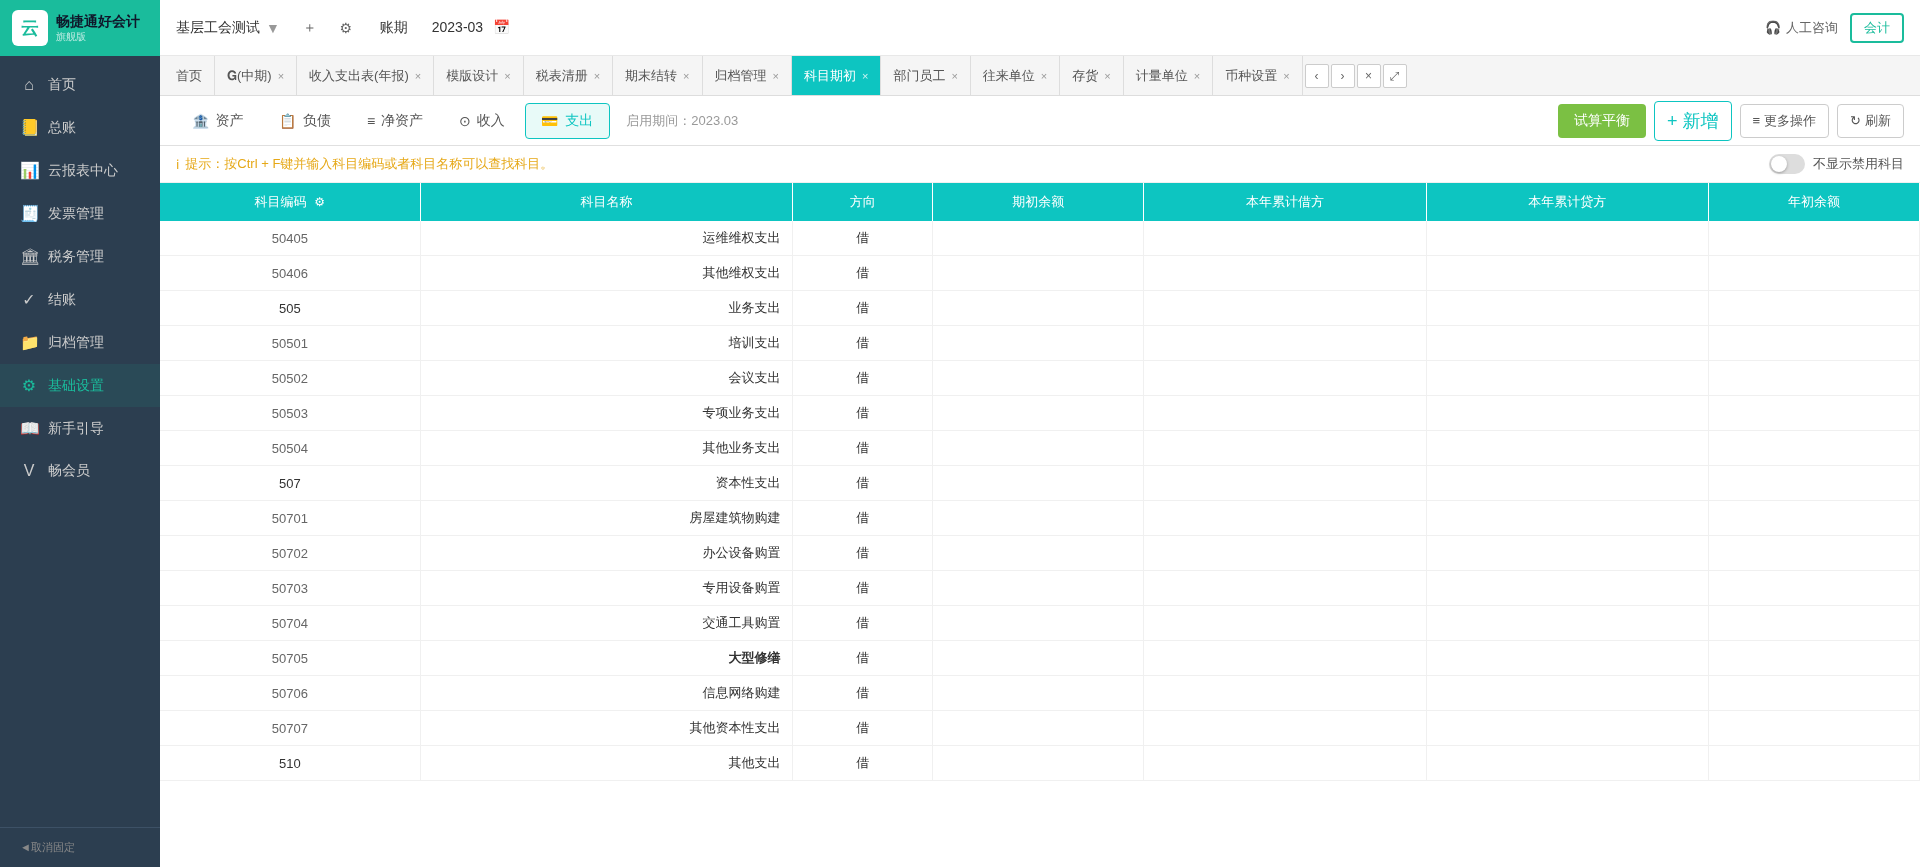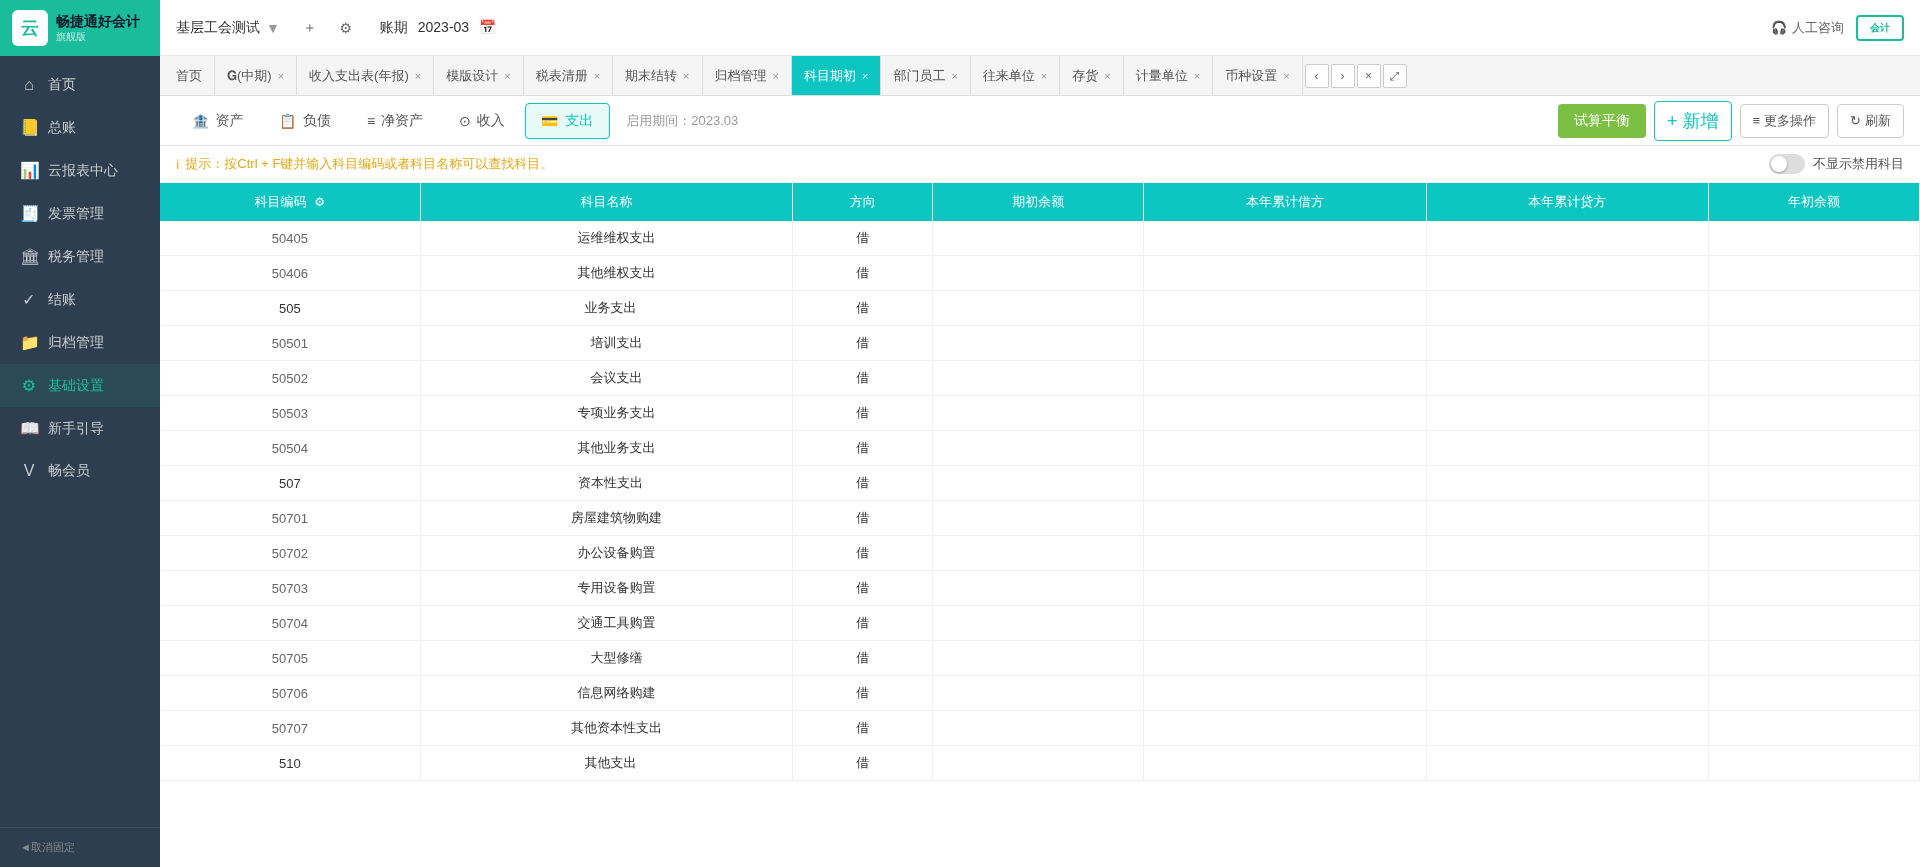--- a/index.html
+++ b/index.html
@@ -21,21 +21,21 @@
     .main { flex: 1; display: flex; flex-direction: column; height: 867px; overflow: hidden; }
 
     
     .topbar { background: white; height: 56px; display: flex; align-items: center; padding: 0 16px; border-bottom: 1px solid #e8e8e8; gap: 12px; }
     .topbar-project { display: flex; align-items: center; gap: 6px; font-size: 14px; color: #333; font-weight: 500; }
     .topbar-actions { display: flex; align-items: center; gap: 8px; margin-left: 4px; }
     .topbar-icon-btn { width: 28px; height: 28px; display: flex; align-items: center; justify-content: center; cursor: pointer; color: #666; font-size: 14px; }
     .topbar-period { font-size: 14px; color: #333; margin-left: 8px; }
     .topbar-right { margin-left: auto; display: flex; align-items: center; gap: 12px; }
     .topbar-help { display: flex; align-items: center; gap: 4px; color: #666; font-size: 13px; cursor: pointer; }
-    .topbar-user-btn { border: 2px solid #1abc9c; color: #1abc9c; background: white; padding: 4px 12px; border-radius: 4px; font-size: 10px; cursor: pointer; font-weight: bold; }
+    .topbar-user-btn { border: 2px solid #1abc9c; color: #1abc9c; background: white; padding: 4px 12px; border-radius: 4px; font-size: 13px; cursor: pointer; font-weight: normal; }
 
     
     .tabbar { background: #f5f5f5; border-bottom: 1px solid #ddd; display: flex; align-items: center; height: 40px; overflow: hidden; padding: 0 4px; }
     .tab { display: flex; align-items: center; gap: 4px; padding: 0 12px; height: 40px; font-size: 13px; color: #555; cursor: pointer; white-space: nowrap; border-right: 1px solid #ddd; }
     .tab.active { background: #0dc5c1; color: white; }
     .tab-close { font-size: 11px; color: #999; margin-left: 2px; }
     .tab.active .tab-close { color: rgba(255,255,255,0.8); }
     .tabbar-nav { display: flex; align-items: center; gap: 2px; margin-left: 2px; }
     .tabbar-nav-btn { width: 24px; height: 24px; display: flex; align-items: center; justify-content: center; cursor: pointer; color: #666; font-size: 12px; border: 1px solid #ccc; background: white; border-radius: 2px; }
 
@@ -58,21 +58,21 @@
     .toggle-knob { width: 16px; height: 16px; background: white; border-radius: 50%; position: absolute; top: 2px; left: 2px; box-shadow: 0 1px 3px rgba(0,0,0,0.3); }
 
     
     .table-container { flex: 1; overflow-y: auto; background: white; }
     .data-table { width: 100%; border-collapse: collapse; }
     .data-table thead th { background: #0dc5c1; color: white; padding: 10px 12px; text-align: center; font-size: 13px; font-weight: 500; position: sticky; top: 0; z-index: 10; border-right: 1px solid rgba(255,255,255,0.2); white-space: nowrap; }
     .data-table thead th:first-child { border-left: none; }
     .data-table tbody tr { border-bottom: 1px solid #f0f0f0; }
     .data-table tbody td { padding: 8px 12px; color: #333; font-size: 13px; text-align: center; border-right: 1px solid #f0f0f0; }
     .data-table tbody td:nth-child(1) { text-align: center; }
-    .data-table tbody td:nth-child(2) { text-align: center; padding-left: 20px; }
+    .data-table tbody td:nth-child(2) { text-align: right; padding-left: 20px; }
     .data-table tbody tr.parent-row td { font-weight: 500; }
     .data-table tbody tr.child-row td:nth-child(1) { color: #666; }
 
     .gear-icon { display: inline-block; margin-left: 4px; font-size: 12px; cursor: pointer; }
 
     
     .table-container::-webkit-scrollbar { width: 8px; }
     .table-container::-webkit-scrollbar-track { background: #f1f1f1; }
     .table-container::-webkit-scrollbar-thumb { background: #ccc; border-radius: 4px; }
   </style>
@@ -140,21 +140,21 @@
     <div class="topbar-project">
       <span>基层工会测试</span>
       <span style="color:#999; cursor:pointer;">▼</span>
     </div>
     <div class="topbar-actions">
       <div class="topbar-icon-btn">＋</div>
       <div class="topbar-icon-btn">⚙</div>
     </div>
     <div class="topbar-period">
       <span>账期</span>
-      <span style="margin-left:6px;">2023-03</span>
+      <span style="margin-left:20px;">2023-03</span>
       <span style="margin-left:6px; color:#0dc5c1;">📅</span>
     </div>
     <div class="topbar-right">
       <div class="topbar-help">
         <span>🎧</span>
         <span>人工咨询</span>
       </div>
       <button class="topbar-user-btn">会计</button>
     </div>
   </div>
@@ -388,21 +388,21 @@
             <td>50704</td>
             <td style="padding-left: 32px;">交通工具购置</td>
             <td>借</td>
             <td></td>
             <td></td>
             <td></td>
             <td></td>
           </tr>
           <tr class="child-row">
             <td>50705</td>
-            <td style="padding-left: 32px;">大型修缮</td>
+            <td style="padding-left: 32px; font-weight: bold;">大型修缮</td>
             <td>借</td>
             <td></td>
             <td></td>
             <td></td>
             <td></td>
           </tr>
           <tr class="child-row">
             <td>50706</td>
             <td style="padding-left: 32px;">信息网络购建</td>
             <td>借</td>

